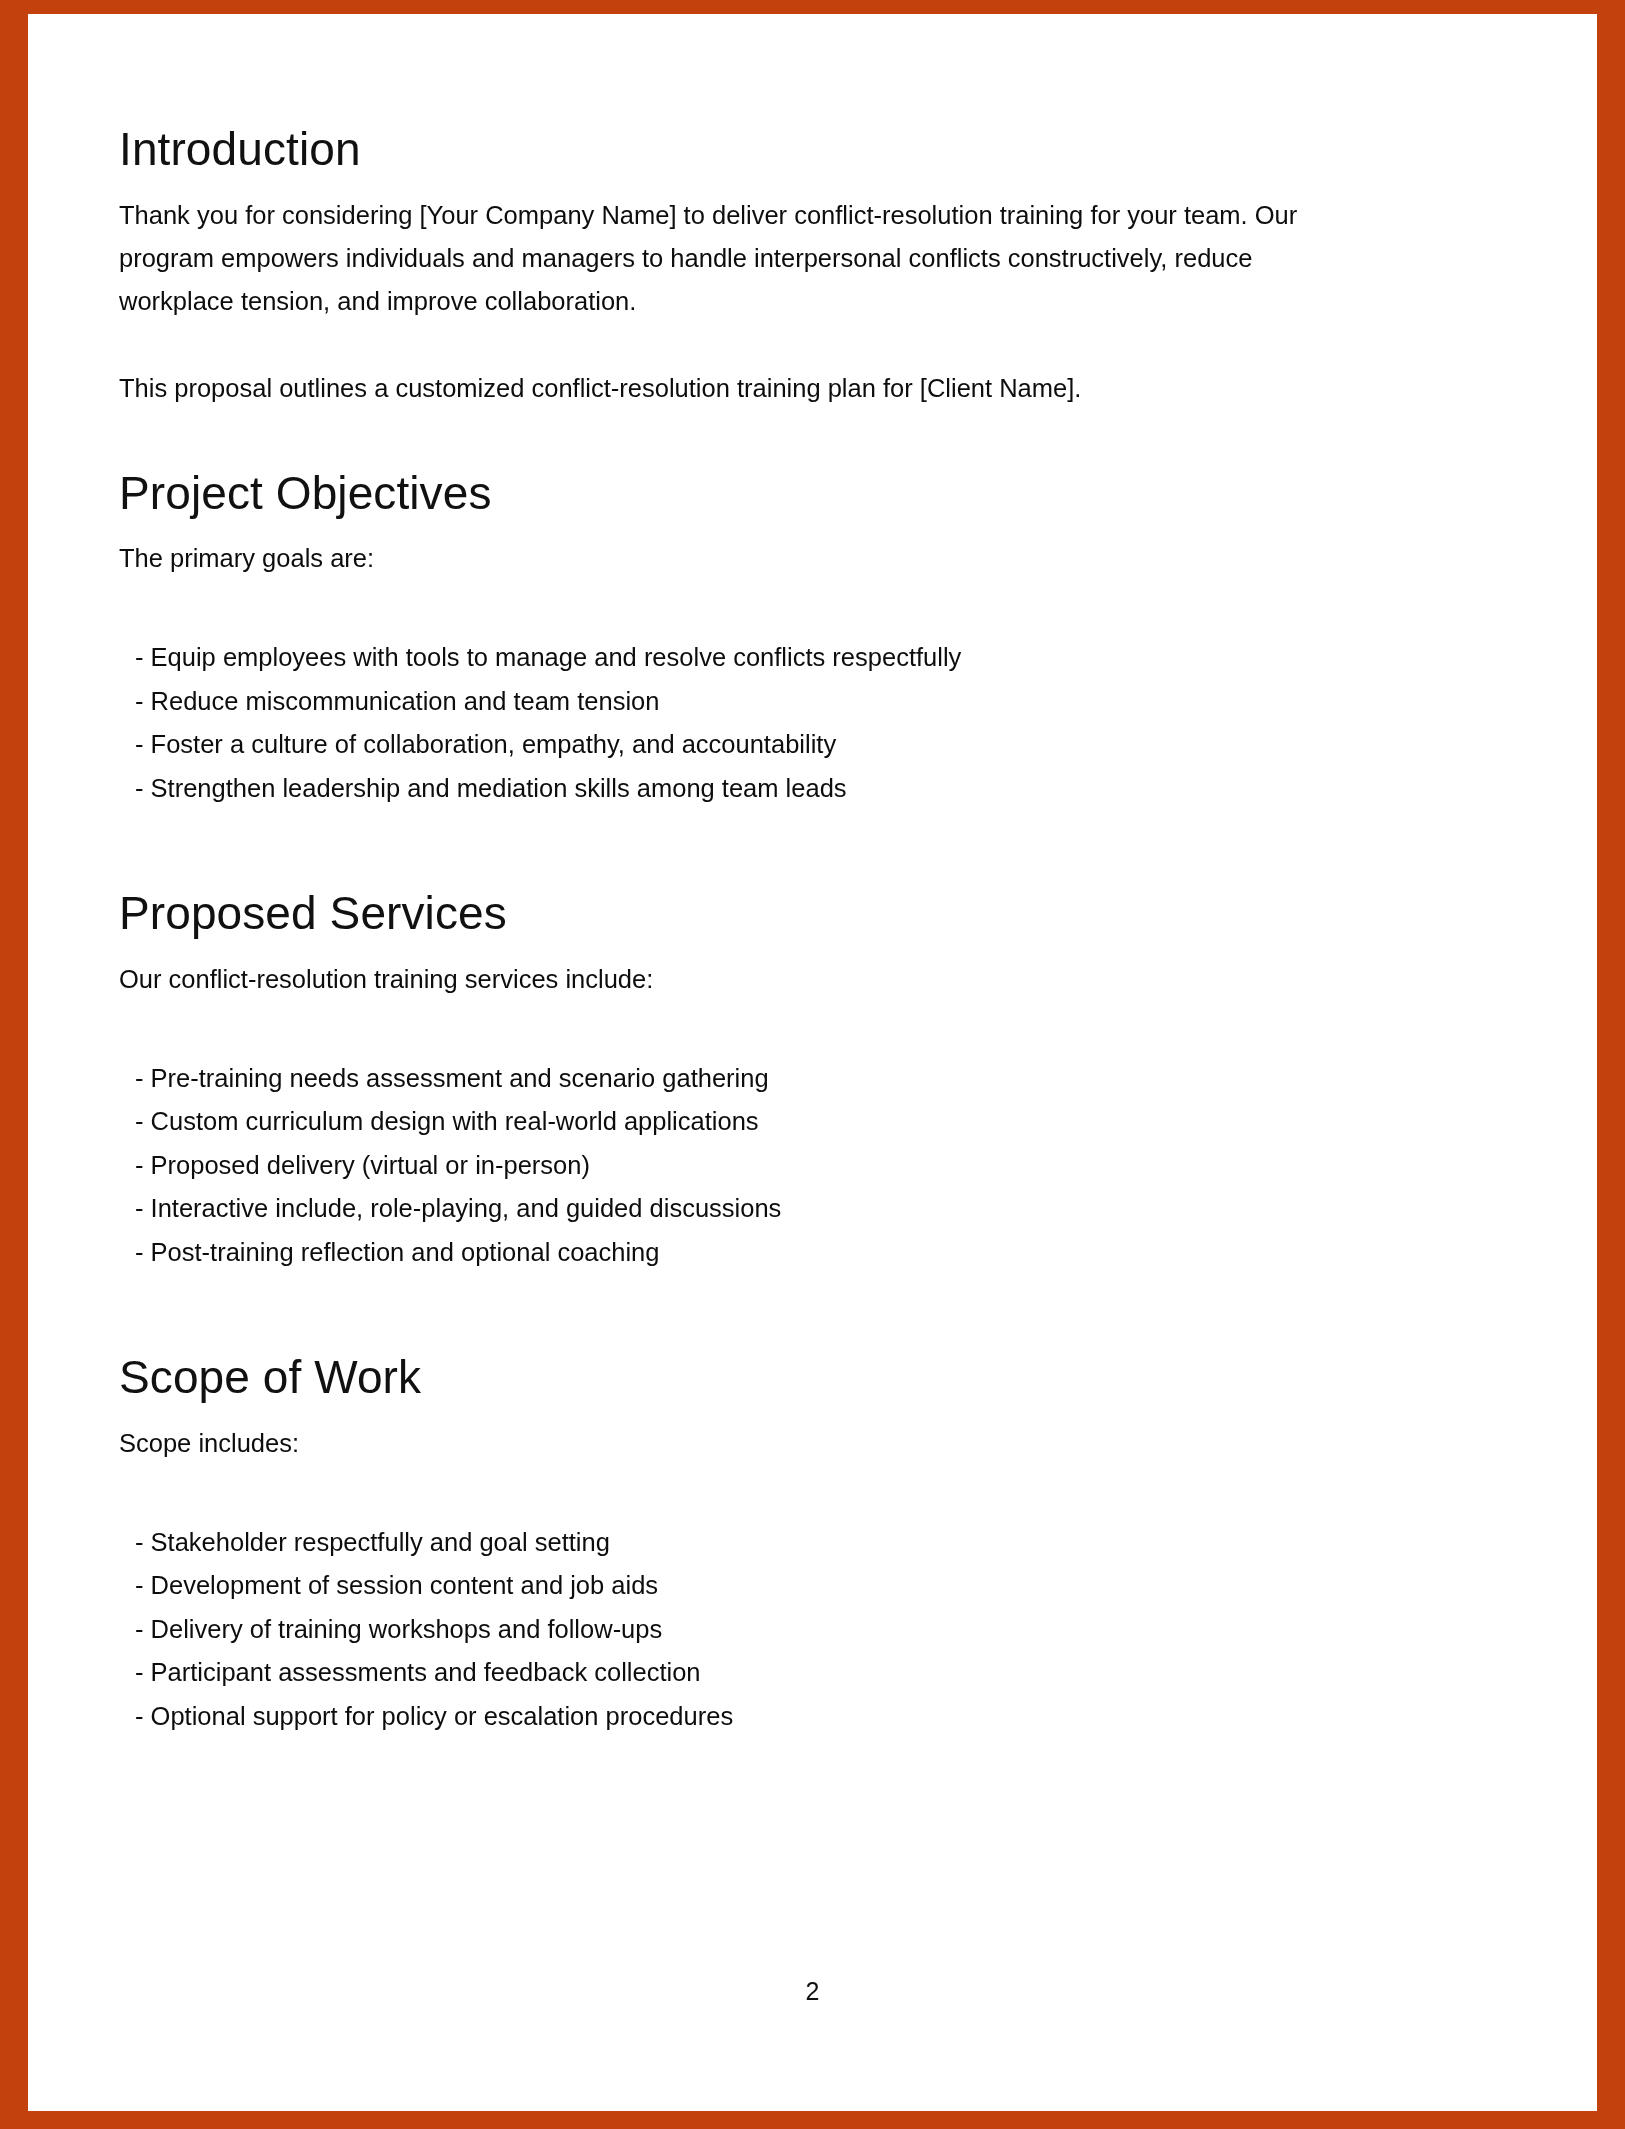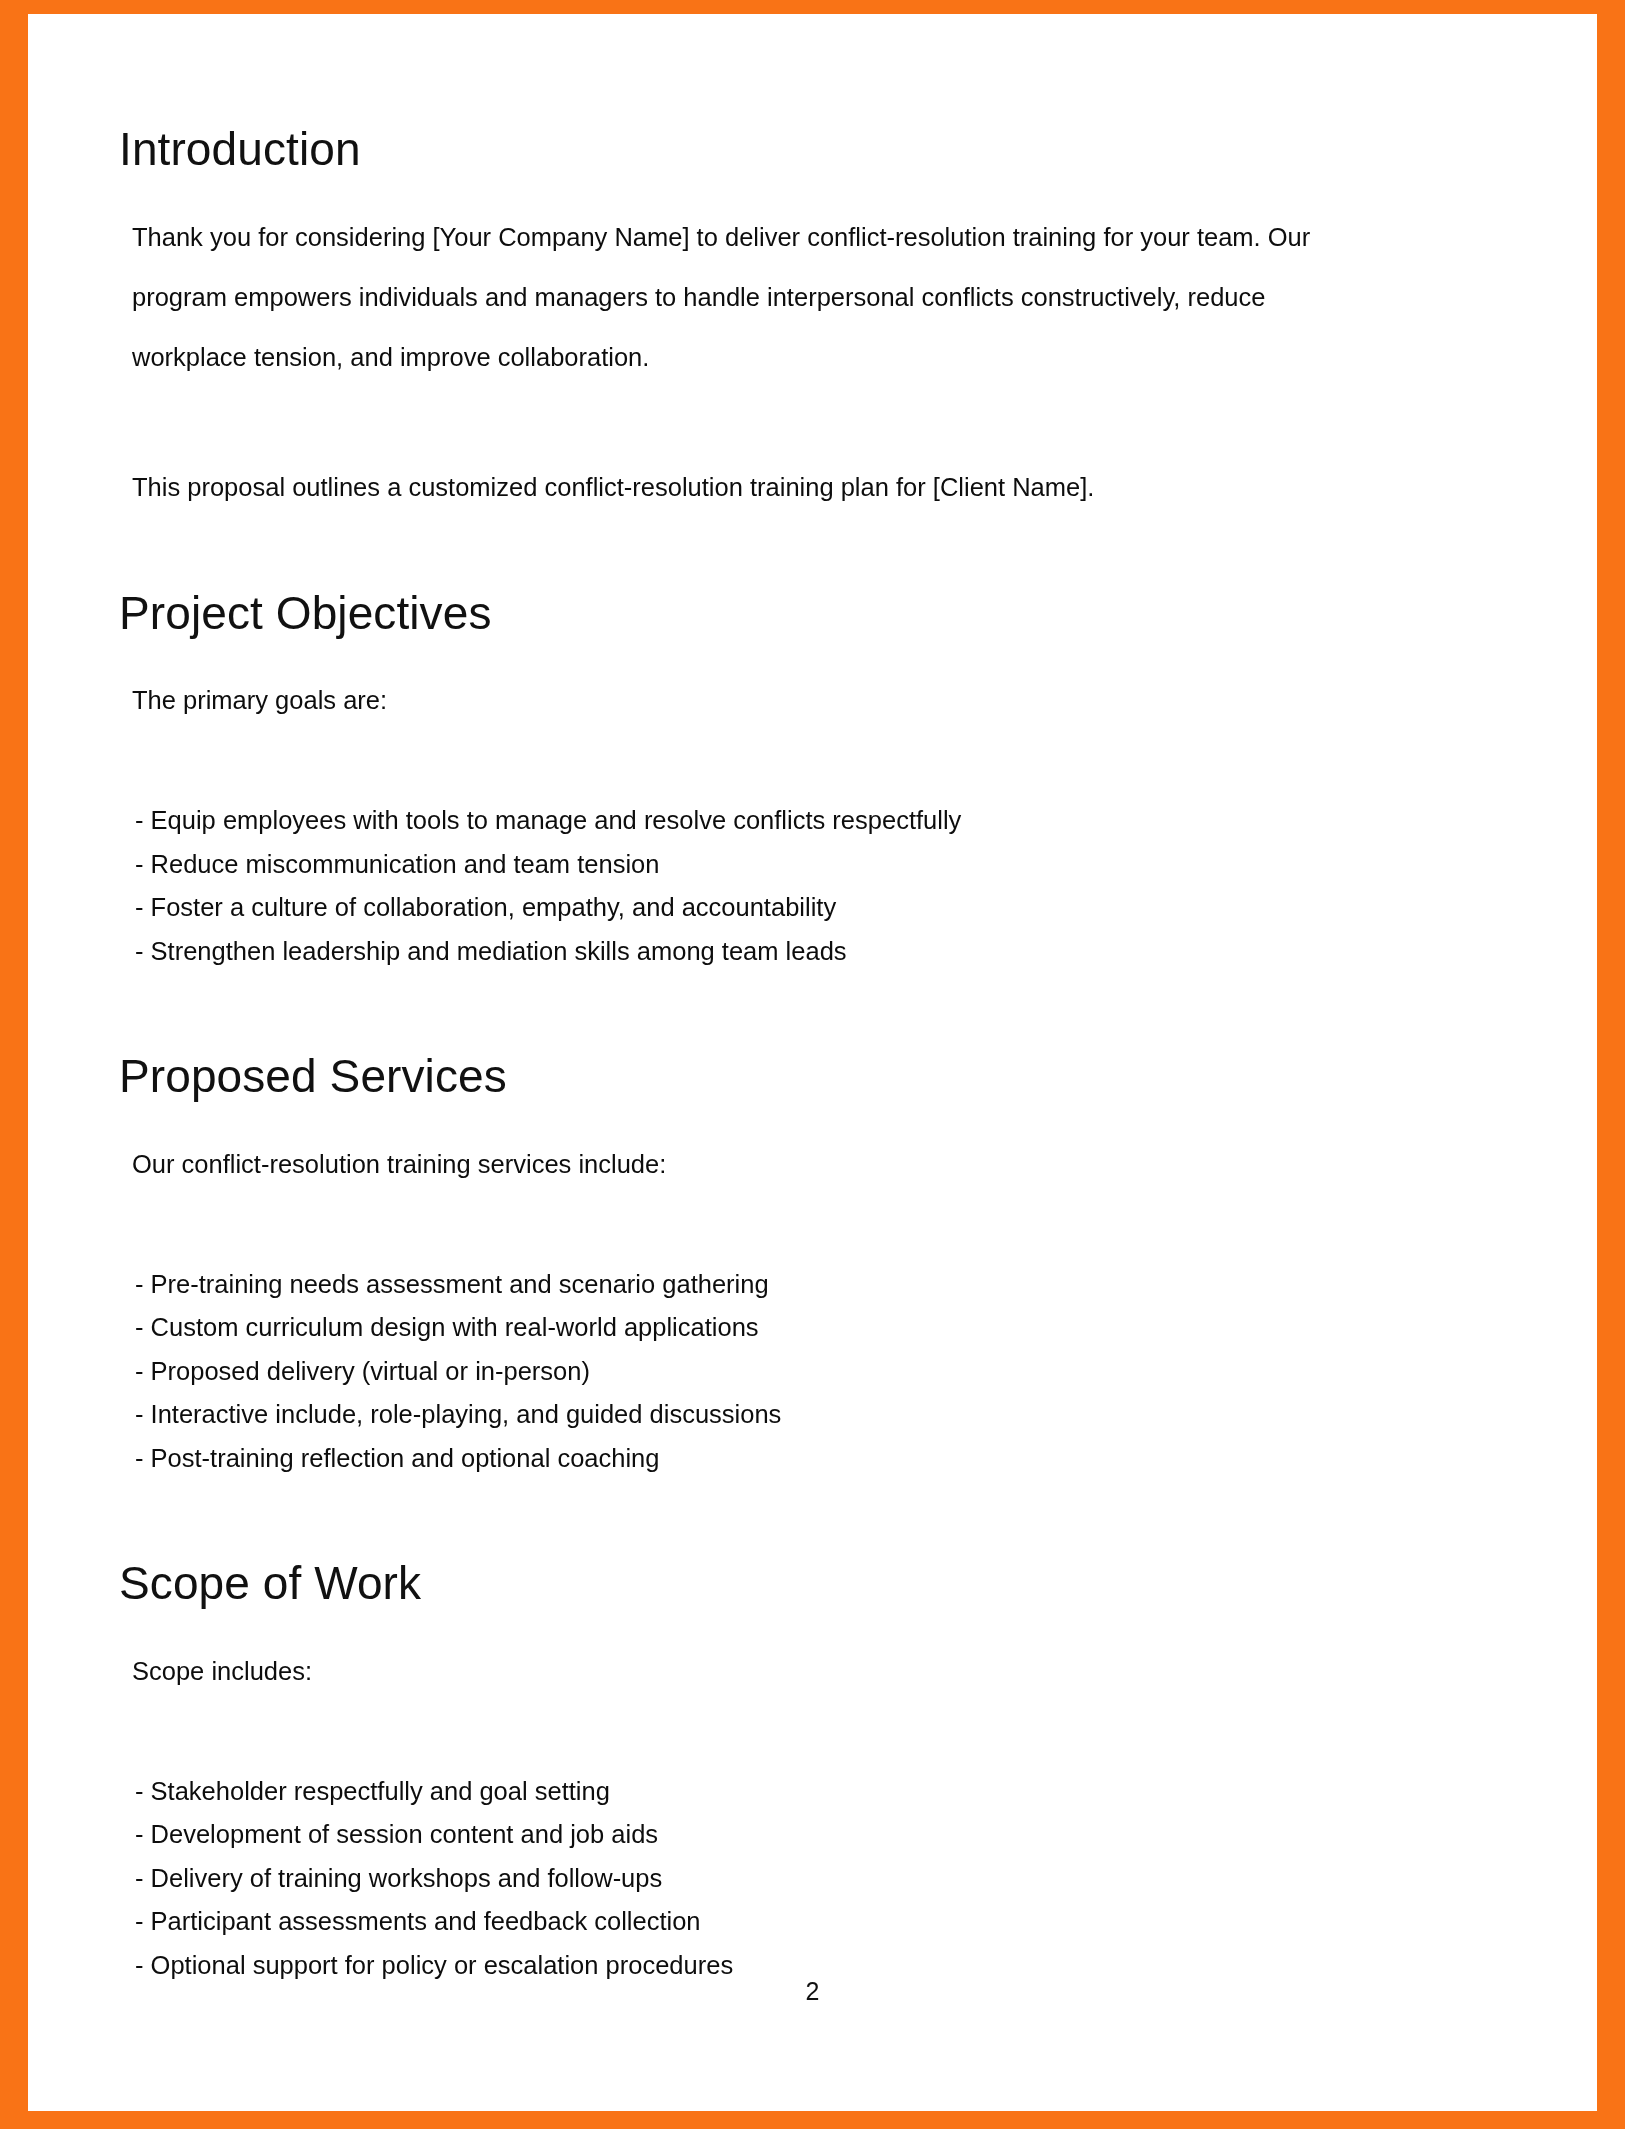--- a/index.html
+++ b/index.html
@@ -13,21 +13,21 @@
     font-family: "Liberation Sans", sans-serif;
     -webkit-font-smoothing: antialiased;
   }
 
   
   .page-frame {
     position: relative;
     box-sizing: border-box;
     width: 1625px;
     height: 2129px;
-    background: #f97316;
+    background: #c2410c;
     padding: 14px 28px 18px 28px;
   }
 
   .page-sheet {
     position: relative;
     box-sizing: border-box;
     width: 100%;
     height: 100%;
     background: #ffffff;
     overflow: hidden;
@@ -47,23 +47,23 @@
     font-size: 46px;
     line-height: 1.12;
     color: #111111;
     margin: 0;
     letter-spacing: 0.1px;
   }
 
   .para {
     font-family: "Liberation Sans", sans-serif;
     font-size: 25.5px;
-    line-height: 60px;
+    line-height: 43px;
     color: #0d0d0d;
-    margin: 13px;
+    margin: 0;
     max-width: 1190px;
   }
 
   .bullet-list {
     list-style: none;
     margin: 16px;
     padding: 0;
   }
 
   .bullet-item {

